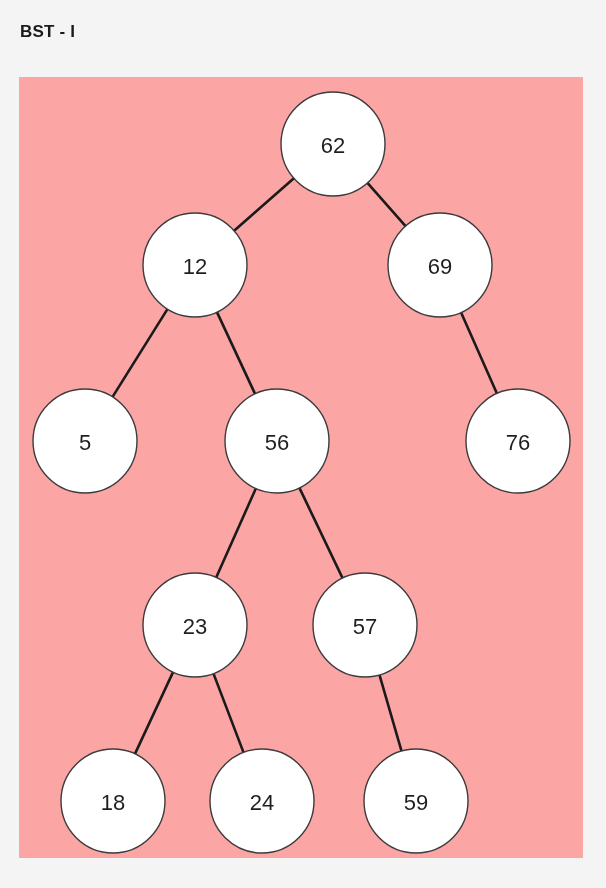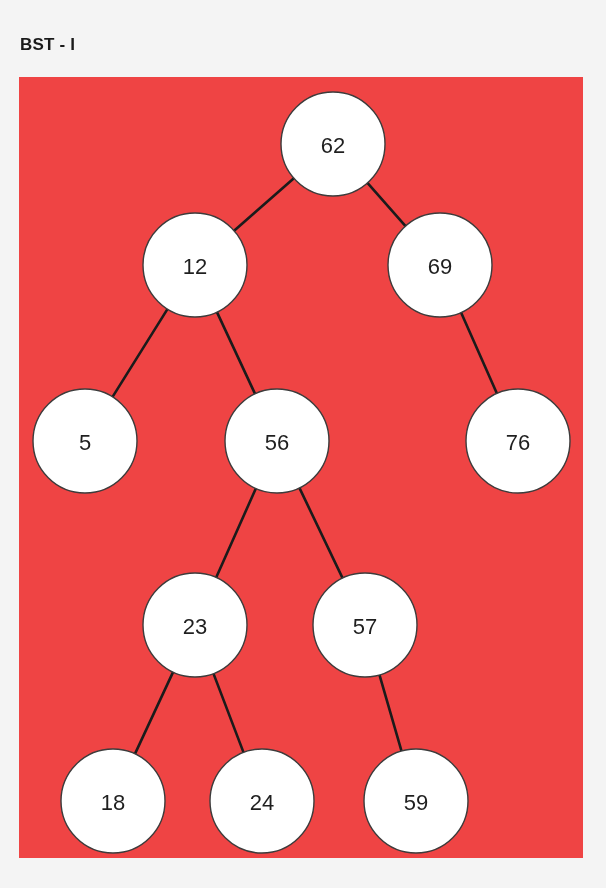--- a/index.html
+++ b/index.html
@@ -23,29 +23,28 @@
   .page-title {
     position: absolute;
     left: 20px;
     top: 21px;
     font-size: 17px;
     font-weight: bold;
     color: #1a1a1a;
     letter-spacing: 0.2px;
     line-height: 22px;
     white-space: nowrap;
-    margin-top: 13px;
   }
   .diagram-card {
     position: absolute;
     left: 19px;
     top: 77px;
     width: 564px;
     height: 781px;
-    background: #ef4444;
+    background: #fca5a5;
   }
   .tree-svg {
     display: block;
     width: 564px;
     height: 781px;
   }
   .edge-line {
     stroke: #1b1b1b;
     stroke-width: 2.6;
     stroke-linecap: round;

